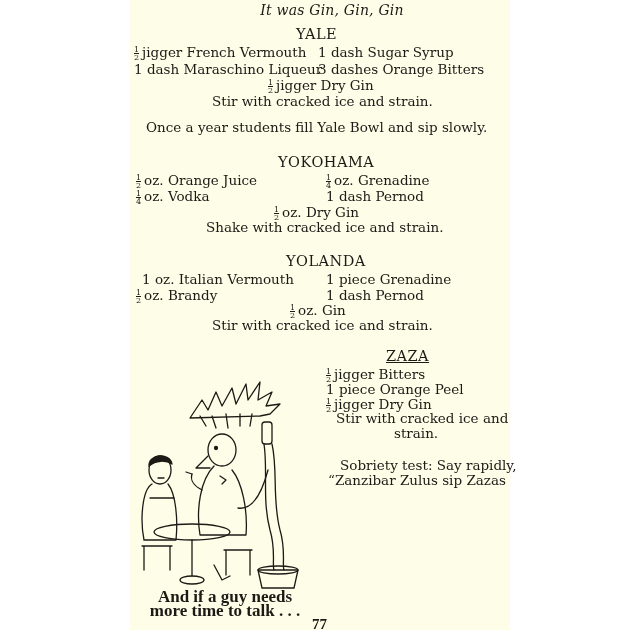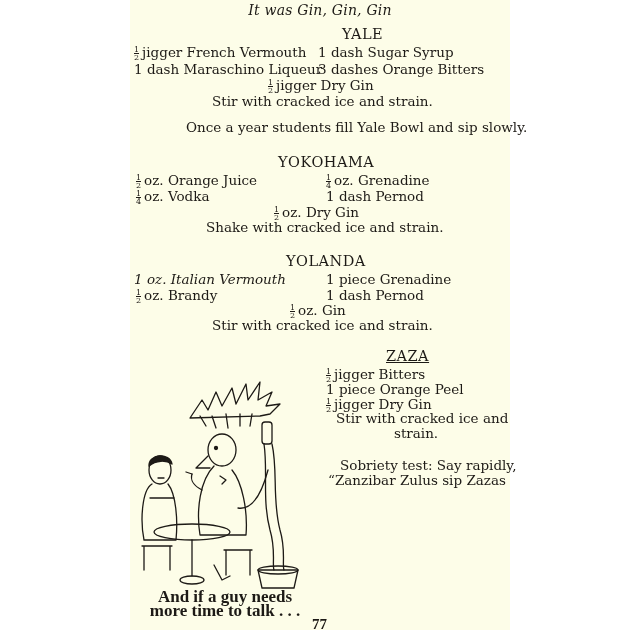--- a/index.html
+++ b/index.html
@@ -4,56 +4,56 @@
   <style>
     html, body { margin: 0; padding: 0; background: #ffffff; }
     body { width: 640px; height: 640px; position: relative; overflow: hidden; }
     .page {
       position: absolute; left: 130px; top: 0; width: 380px; height: 630px;
       background: #fdfde8;
       font-family: "DejaVu Serif", "Liberation Serif", serif;
       color: #1d1a16;
     }
     .abs { position: absolute; white-space: nowrap; }
-    .running-head { font-style: italic; font-size: 14px; left: 0; width: 380px; text-align: center; top: 2px; letter-spacing: 0.2px; }
+    .running-head { font-style: italic; font-size: 14px; left: 12px; width: 380px; text-align: center; top: 2px; letter-spacing: 0.2px; }
     .title { font-size: 14.5px; letter-spacing: 0.5px; }
     .line { font-size: 13.5px; }
     .frac { display: inline-block; font-size: 8px; line-height: 7px; text-align: center; vertical-align: middle; margin-right: 3px; }
     .frac span { display: block; }
     .frac .bar { border-top: 1px solid #1d1a16; }
     .caption { font-size: 17px; text-align: center; line-height: 14px; font-weight: bold; font-family: "Liberation Serif", serif; }
     .pagenum { font-size: 15px; font-weight: bold; font-family: "Liberation Serif", serif; }
     svg.cartoon { position: absolute; }
   </style>
 </head>
 <body>
 
 <div class="page">
 
   <div class="abs running-head">It was Gin, Gin, Gin</div>
 
-  <div class="abs title" style="left:166px; top:26px;margin-left:46px;">YALE</div>
+  <div class="abs title" style="left:166px; top:26px;">YALE</div>
   <div class="abs line" style="left:4px; top:44px;"><span class="frac"><span>1</span><span class="bar">2</span></span><span>jigger French Vermouth</span></div>
   <div class="abs line" style="left:4px; top:61px;"><span>1</span> <span>dash Maraschino Liqueur</span></div>
   <div class="abs line" style="left:188px; top:44px;"><span>1</span> <span>dash Sugar Syrup</span></div>
   <div class="abs line" style="left:188px; top:61px;"><span>3</span> <span>dashes Orange Bitters</span></div>
   <div class="abs line" style="left:138px; top:77px;"><span class="frac"><span>1</span><span class="bar">2</span></span><span>jigger Dry Gin</span></div>
   <div class="abs line" style="left:82px; top:93px;">Stir with cracked ice and strain.</div>
-  <div class="abs line" style="left:16px; top:119px;margin-left:40px;">Once a year students fill Yale Bowl and sip slowly.</div>
+  <div class="abs line" style="left:16px; top:119px;">Once a year students fill Yale Bowl and sip slowly.</div>
 
   <div class="abs title" style="left:148px; top:154px;text-align:center;">YOKOHAMA</div>
   <div class="abs line" style="left:6px; top:172px;"><span class="frac"><span>1</span><span class="bar">2</span></span><span>oz. Orange Juice</span></div>
   <div class="abs line" style="left:6px; top:188px;"><span class="frac"><span>1</span><span class="bar">4</span></span><span>oz. Vodka</span></div>
   <div class="abs line" style="left:196px; top:172px;"><span class="frac"><span>1</span><span class="bar">4</span></span><span>oz. Grenadine</span></div>
   <div class="abs line" style="left:196px; top:188px;"><span>1</span> <span>dash Pernod</span></div>
   <div class="abs line" style="left:144px; top:204px;"><span class="frac"><span>1</span><span class="bar">2</span></span><span>oz. Dry Gin</span></div>
   <div class="abs line" style="left:76px; top:219px;">Shake with cracked ice and strain.</div>
 
   <div class="abs title" style="left:156px; top:253px;">YOLANDA</div>
-  <div class="abs line" style="left:4px; top:271px;font-style:italic;"><span>1</span> <span>oz. Italian Vermouth</span></div>
+  <div class="abs line" style="left:12px; top:271px;"><span>1</span> <span>oz. Italian Vermouth</span></div>
   <div class="abs line" style="left:6px; top:287px;"><span class="frac"><span>1</span><span class="bar">2</span></span><span>oz. Brandy</span></div>
   <div class="abs line" style="left:196px; top:271px;"><span>1</span> <span>piece Grenadine</span></div>
   <div class="abs line" style="left:196px; top:287px;"><span>1</span> <span>dash Pernod</span></div>
   <div class="abs line" style="left:160px; top:302px;"><span class="frac"><span>1</span><span class="bar">2</span></span><span>oz. Gin</span></div>
   <div class="abs line" style="left:82px; top:317px;">Stir with cracked ice and strain.</div>
 
   <div class="abs title" style="left:256px; top:348px;text-decoration:underline;">ZAZA</div>
   <div class="abs line" style="left:196px; top:366px;"><span class="frac"><span>1</span><span class="bar">2</span></span><span>jigger Bitters</span></div>
   <div class="abs line" style="left:196px; top:381px;"><span>1</span> <span>piece Orange Peel</span></div>
   <div class="abs line" style="left:196px; top:396px;"><span class="frac"><span>1</span><span class="bar">2</span></span><span>jigger Dry Gin</span></div>

